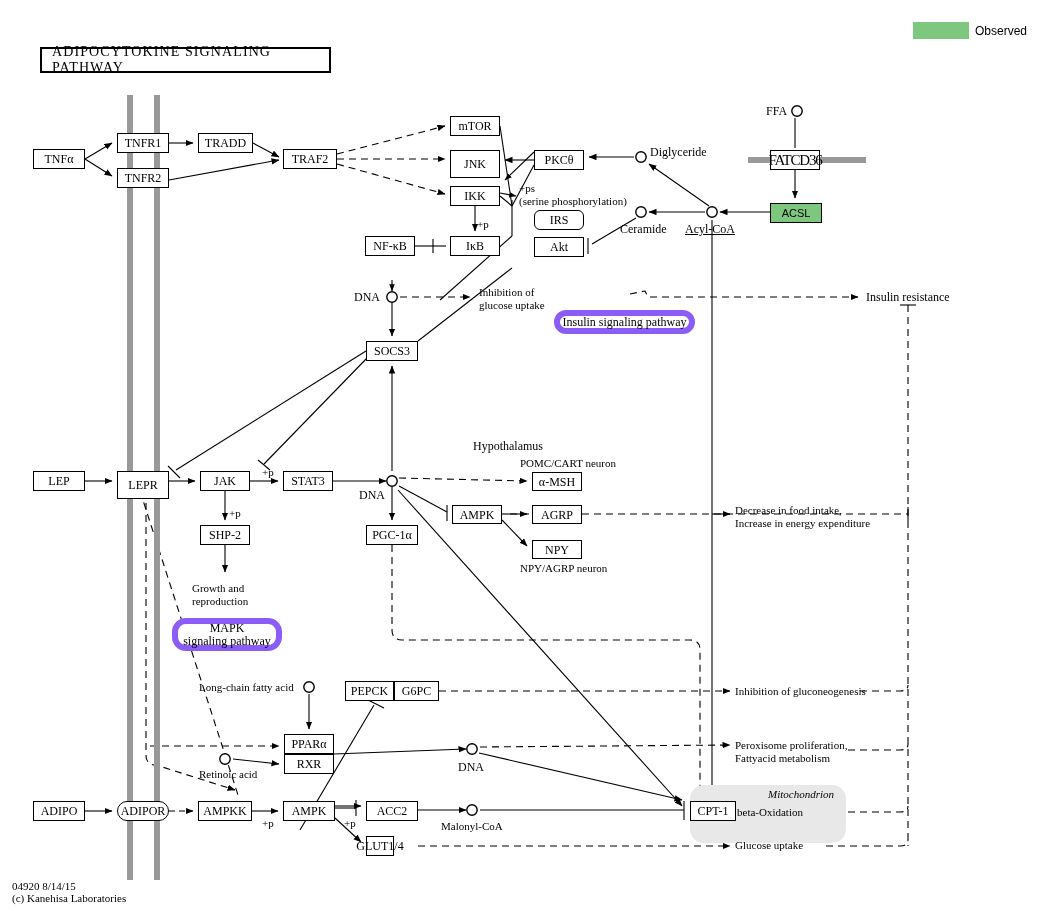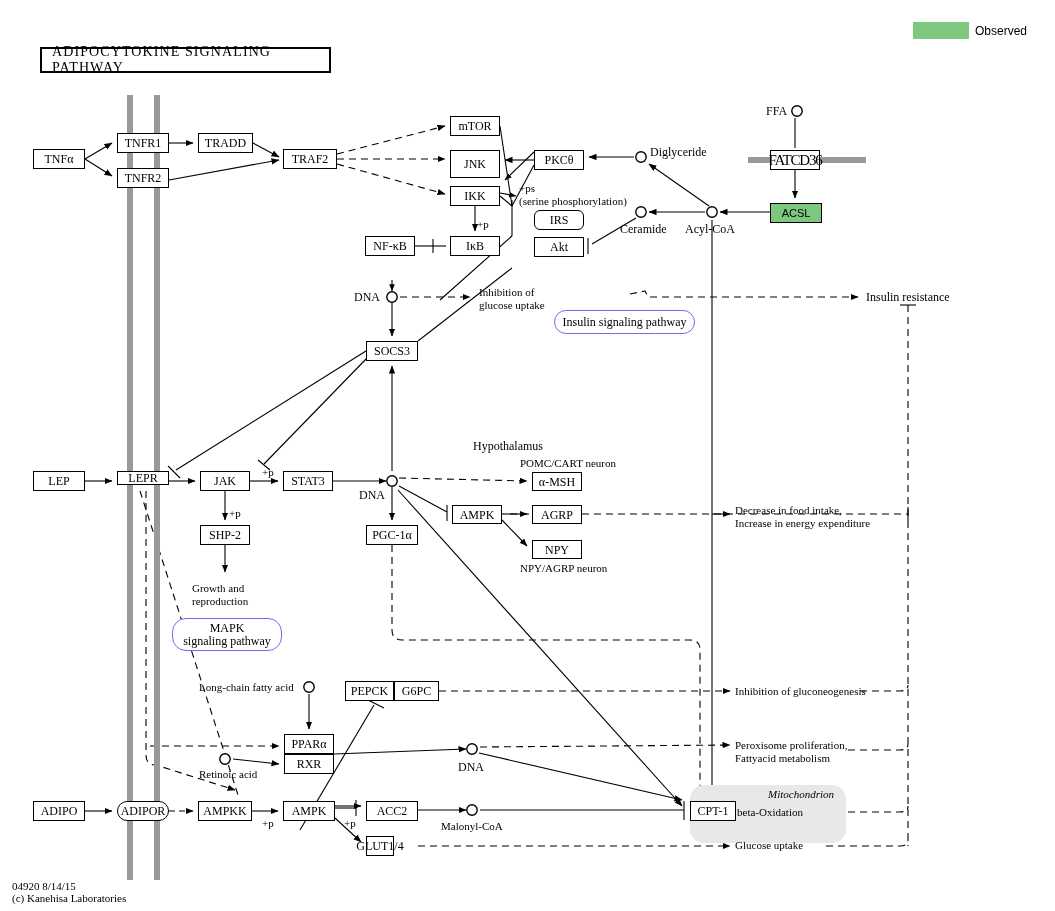--- a/index.html
+++ b/index.html
@@ -96,21 +96,21 @@
   
   .membrane {
     position: absolute;
     background: #999999;
     z-index: 1;
   }
   
   .maplink {
     position: absolute;
     box-sizing: border-box;
-    border: 1px solid #8b5cf6;
+    border: 6px solid #8b5cf6;
     border-radius: 14px;
     background: #ffffff;
     display: flex;
     align-items: center;
     justify-content: center;
     text-align: center;
     font-family: "Liberation Serif", serif;
     font-size: 12px;
     line-height: 13px;
     color: #000000;
@@ -317,21 +317,21 @@
   <div class="node" style="left:450px; top:186px; width:50px; height:20px;">IKK</div>
   <div class="node" style="left:534px; top:150px; width:50px; height:20px;">PKCθ</div>
   <div class="node" style="left:365px; top:236px; width:50px; height:20px;">NF-κB</div>
   <div class="node" style="left:450px; top:236px; width:50px; height:20px;">IκB</div>
   <div class="node" style="left:534px; top:210px; width:50px; height:20px;border-radius:6px;">IRS</div>
   <div class="node" style="left:534px; top:237px; width:50px; height:20px;">Akt</div>
   <div class="node overflow-label" style="left:770px; top:150px; width:50px; height:20px; font-size:15px; letter-spacing:-1.2px;">FATCD36</div>
   <div class="node observed" style="left:770px; top:203px; width:52px; height:20px;">ACSL</div>
   <div class="node" style="left:366px; top:341px; width:52px; height:20px;">SOCS3</div>
   <div class="node" style="left:33px;  top:471px; width:52px; height:20px;">LEP</div>
-  <div class="node" style="left:117px; top:471px; width:52px; height:14px;">LEPR</div>
+  <div class="node" style="left:117px; top:471px; width:52px; height:28px;">LEPR</div>
   <div class="node" style="left:200px; top:471px; width:50px; height:20px;">JAK</div>
   <div class="node" style="left:283px; top:471px; width:50px; height:20px;">STAT3</div>
   <div class="node" style="left:200px; top:525px; width:50px; height:20px;">SHP-2</div>
   <div class="node" style="left:366px; top:525px; width:52px; height:20px;">PGC-1α</div>
   <div class="node" style="left:532px; top:472px; width:50px; height:19px;">α-MSH</div>
   <div class="node" style="left:452px; top:505px; width:50px; height:19px;">AMPK</div>
   <div class="node" style="left:532px; top:505px; width:50px; height:19px;">AGRP</div>
   <div class="node" style="left:532px; top:540px; width:50px; height:19px;">NPY</div>
   <div class="node" style="left:345px; top:681px; width:49px; height:20px;">PEPCK</div>
   <div class="node" style="left:394px; top:681px; width:45px; height:20px;">G6PC</div>
@@ -360,21 +360,21 @@
       <circle cx="309" cy="687" r="5.2"></circle>
       <circle cx="225" cy="759" r="5.2"></circle>
       <circle cx="472" cy="749" r="5.2"></circle>
       <circle cx="472" cy="810" r="5.2"></circle>
     </g>
   </svg>
 
   <div class="lbl" style="left:766px; top:105px;">FFA</div>
   <div class="lbl" style="left:650px; top:146px;">Diglyceride</div>
   <div class="lbl" style="left:620px; top:223px;">Ceramide</div>
-  <div class="lbl" style="left:685px; top:223px;">Acyl-CoA</div>
+  <div class="lbl" style="left:685px; top:223px;text-decoration:underline;">Acyl-CoA</div>
   <div class="lbl small multi" style="left:519px; top:182px;">+ps
 (serine phosphorylation)</div>
   <div class="lbl small" style="left:477px; top:218px;">+p</div>
   <div class="lbl" style="left:354px; top:291px;">DNA</div>
   <div class="lbl small multi" style="left:479px; top:286px;">Inhibition of
 glucose uptake</div>
   <div class="lbl" style="left:866px; top:291px;">Insulin resistance</div>
   <div class="lbl" style="left:473px; top:440px;">Hypothalamus</div>
   <div class="lbl small" style="left:520px; top:457px;">POMC/CART neuron</div>
   <div class="lbl small" style="left:520px; top:562px;">NPY/AGRP neuron</div>

